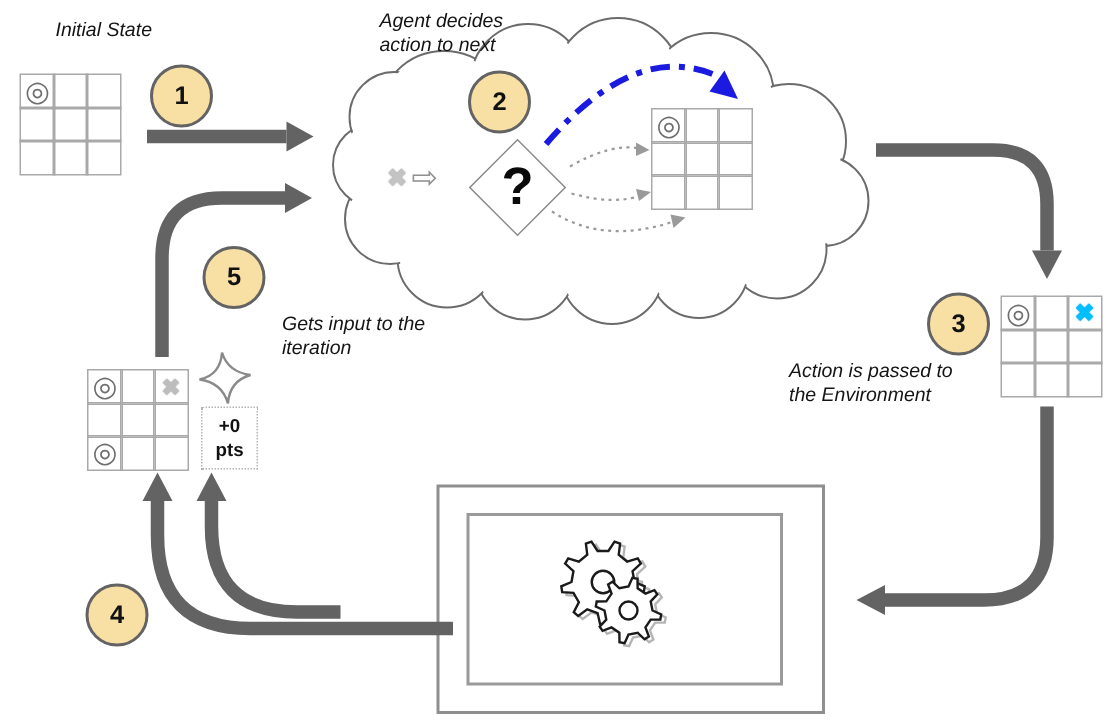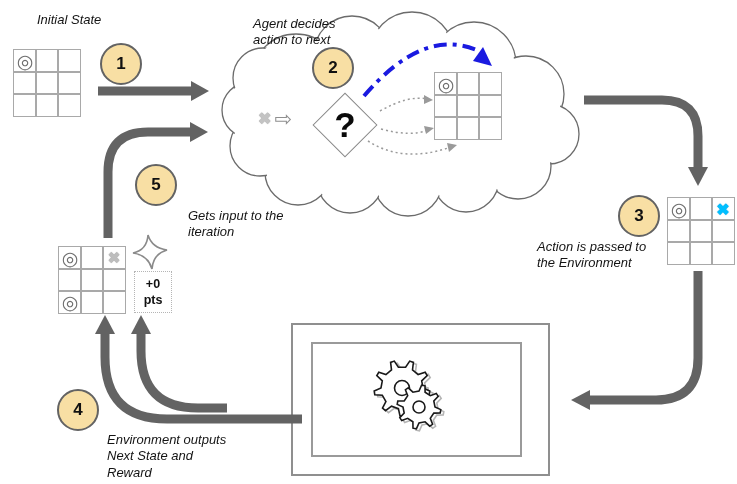--- a/index.html
+++ b/index.html
@@ -130,40 +130,35 @@
       <path id="gshs" fill="none" stroke="#b5b5b5" stroke-width="1.6" d="M438.0 409.0 L443.8 411.6 L443.2 415.0 L436.8 415.1 L433.3 420.3 L435.6 426.3 L432.7 428.2 L428.1 423.8 L422.0 425.0 L419.4 430.8 L416.0 430.2 L415.9 423.8 L410.7 420.3 L404.7 422.6 L402.8 419.7 L407.2 415.1 L406.0 409.0 L400.2 406.4 L400.8 403.0 L407.2 402.9 L410.7 397.7 L408.4 391.7 L411.3 389.8 L415.9 394.2 L422.0 393.0 L424.6 387.2 L428.0 387.8 L428.1 394.2 L433.3 397.7 L439.3 395.4 L441.2 398.3 L436.8 402.9 Z"></path>
       <path id="gbig" fill="#ffffff" stroke="#1a1a1a" stroke-width="1.6" d="M423.0 388.0 L429.8 390.9 L429.2 394.8 L421.7 395.2 L418.1 401.5 L421.5 408.1 L418.5 410.7 L412.5 406.2 L405.6 408.7 L404.0 415.9 L400.0 415.9 L398.4 408.7 L391.5 406.2 L385.5 410.7 L382.5 408.1 L385.9 401.5 L382.3 395.2 L374.8 394.8 L374.2 390.9 L381.0 388.0 L382.3 380.8 L376.8 375.7 L378.8 372.3 L385.9 374.5 L391.5 369.8 L390.6 362.4 L394.3 361.1 L398.4 367.3 L405.6 367.3 L409.7 361.1 L413.4 362.4 L412.5 369.8 L418.1 374.5 L425.2 372.3 L427.2 375.7 L421.7 380.8 Z"></path>
       <circle cx="402" cy="388" r="7.5" fill="#ffffff" stroke="#1a1a1a" stroke-width="1.6"></circle>
       <path id="gsml" fill="#ffffff" stroke="#1a1a1a" stroke-width="1.6" d="M435.0 407.0 L440.8 409.6 L440.2 413.0 L433.8 413.1 L430.3 418.3 L432.6 424.3 L429.7 426.2 L425.1 421.8 L419.0 423.0 L416.4 428.8 L413.0 428.2 L412.9 421.8 L407.7 418.3 L401.7 420.6 L399.8 417.7 L404.2 413.1 L403.0 407.0 L397.2 404.4 L397.8 401.0 L404.2 400.9 L407.7 395.7 L405.4 389.7 L408.3 387.8 L412.9 392.2 L419.0 391.0 L421.6 385.2 L425.0 385.8 L425.1 392.2 L430.3 395.7 L436.3 393.4 L438.2 396.3 L433.8 400.9 Z"></path>
       <circle cx="419" cy="407" r="6" fill="#ffffff" stroke="#1a1a1a" stroke-width="1.6"></circle>
     </g>
   </svg>
 
   <div class="ov label" style="left:37px;top:12px">Initial State</div>
 
-  <div class="ov label" style="left:253px;top:16px">
+  <div class="ov label" style="left:253px;top:6px">
     <div>Agent decides</div>
     <div>action to next</div>
   </div>
 
-  <div class="ov label" style="left:537px;top:239px">
+  <div class="ov label" style="left:526px;top:239px">
     <div>Action is passed to</div>
     <div>the Environment</div>
   </div>
 
   <div class="ov label" style="left:188px;top:208px">
     <div>Gets input to the</div>
     <div>iteration</div>
   </div>
 
-  <div class="ov label" style="left:107px;top:432px">
-    <div>Environment outputs</div>
-    <div>Next State and</div>
-    <div>Reward</div>
-  </div>
 
   <div class="ov badge" style="left:100px;top:43px">1</div>
   <div class="ov badge" style="left:312px;top:47px">2</div>
   <div class="ov badge" style="left:618px;top:195px">3</div>
   <div class="ov badge" style="left:57px;top:389px">4</div>
   <div class="ov badge" style="left:135px;top:164px">5</div>
 
   <div class="ov grid" style="left:13px;top:49px">
     <span class="cell o">◎</span>
     <span class="cell"></span>

